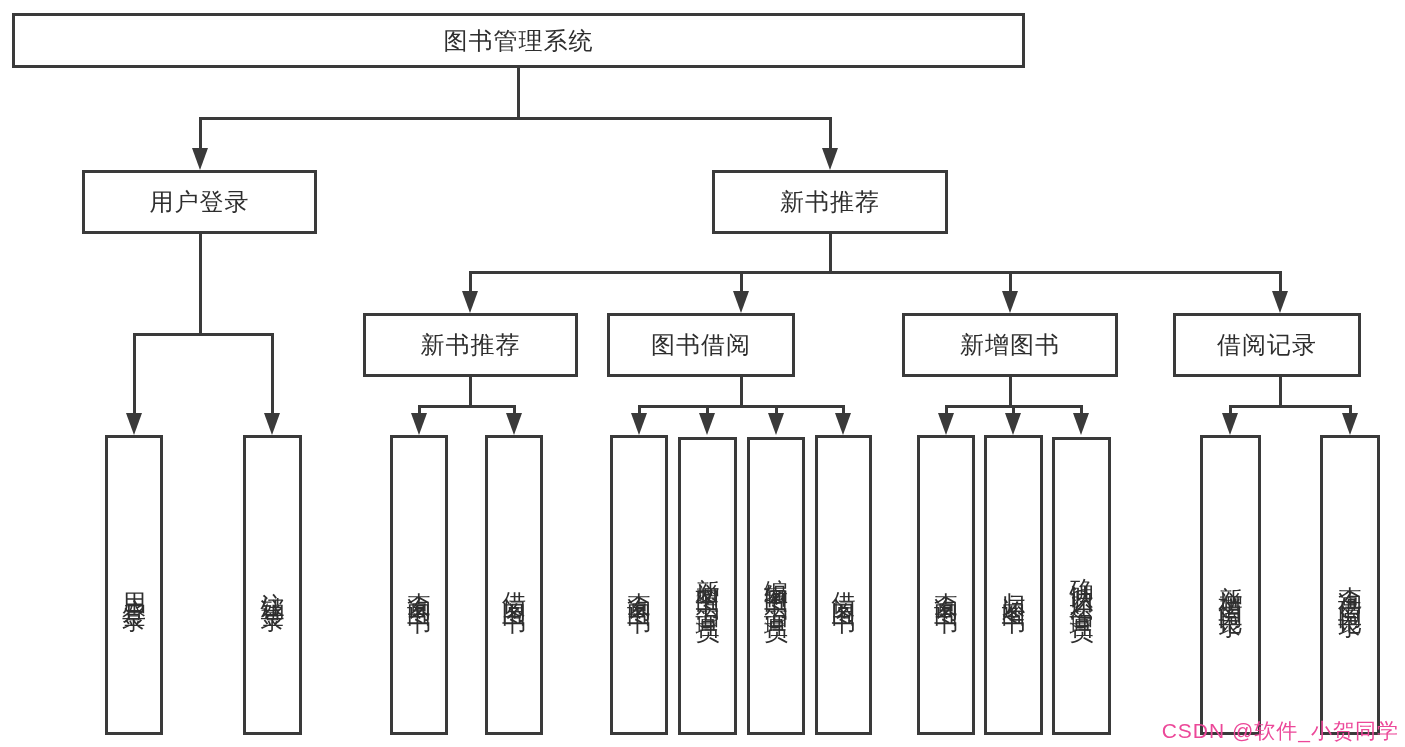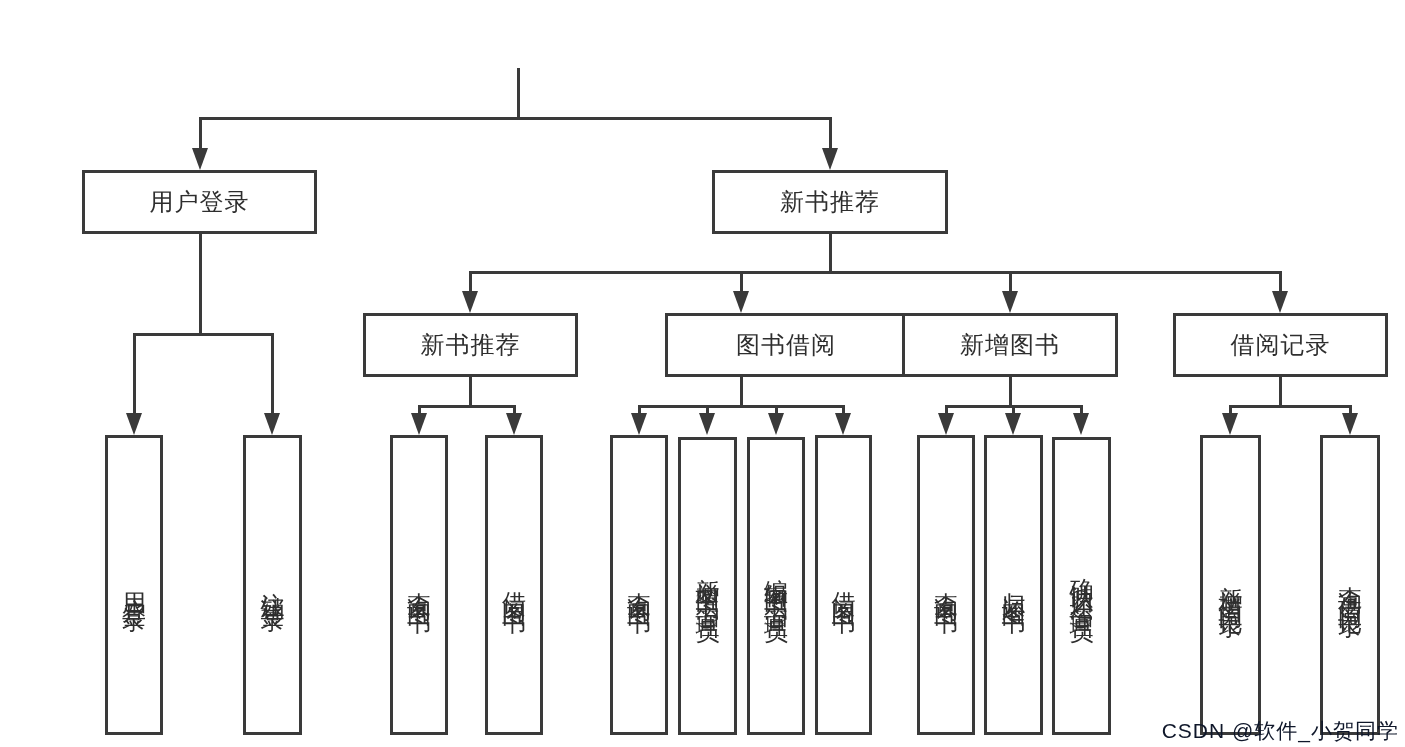--- a/index.html
+++ b/index.html
@@ -24,28 +24,31 @@
   .hline,.vline{position:absolute;background:#3a3a3a;}
   .hline{height:3px;}
   .vline{width:3px;}
   .arrow{
     position:absolute;width:0;height:0;
     border-left:8px solid transparent;border-right:8px solid transparent;
     border-top:22px solid #3a3a3a;
   }
   .watermark{
     position:absolute;right:6px;bottom:2px;font-size:21px;letter-spacing:1px;
-    color:#0f172a;white-space:nowrap;
+    color:#ec4899;white-space:nowrap;
   }
 </style>
 </head>
 <body>
 
 <div id="stage">
 
+  <div class="box" style="left:12px;top:13px;width:1013px;height:55px;">
+    <span>图书管理系统</span>
+  </div>
 
   <div class="vline" style="left:517px;top:68px;height:50px;"></div>
   <div class="hline" style="left:198.5px;top:117px;width:633px;"></div>
   <div class="vline" style="left:198.5px;top:117px;height:33px;"></div>
   <div class="arrow" style="left:192px;top:148px;"></div>
   <div class="vline" style="left:828.5px;top:117px;height:33px;"></div>
   <div class="arrow" style="left:822px;top:148px;"></div>
 
   <div class="box" style="left:82px;top:170px;width:235px;height:64px;">
     <span>用户登录</span>
@@ -68,27 +71,27 @@
   <div class="vline" style="left:739.5px;top:271px;height:22px;"></div>
   <div class="arrow" style="left:733px;top:291px;"></div>
   <div class="vline" style="left:1008.5px;top:271px;height:22px;"></div>
   <div class="arrow" style="left:1002px;top:291px;"></div>
   <div class="vline" style="left:1278.5px;top:271px;height:22px;"></div>
   <div class="arrow" style="left:1272px;top:291px;"></div>
 
   <div class="box" style="left:363px;top:313px;width:215px;height:64px;justify-content:center;">
     <span>新书推荐</span>
   </div>
-  <div class="box" style="left:665px;top:313px;width:242px;height:64px;">
+  <div class="box" style="left:607px;top:313px;width:188px;height:64px;">
     <span>图书借阅</span>
   </div>
   <div class="box" style="left:902px;top:313px;width:216px;height:64px;">
     <span>新增图书</span>
   </div>
-  <div class="box" style="left:1173px;top:313px;width:215px;height:64px;">
+  <div class="box" style="left:1173px;top:313px;width:188px;height:64px;">
     <span>借阅记录</span>
   </div>
 
   <div class="vline" style="left:468.5px;top:377px;height:30px;"></div>
   <div class="vline" style="left:739.5px;top:377px;height:30px;"></div>
   <div class="vline" style="left:1008.5px;top:377px;height:30px;"></div>
   <div class="vline" style="left:1278.5px;top:377px;height:30px;"></div>
 
   <div class="hline" style="left:417.5px;top:405px;width:98px;"></div>
   <div class="vline" style="left:417.5px;top:405px;height:10px;"></div>

